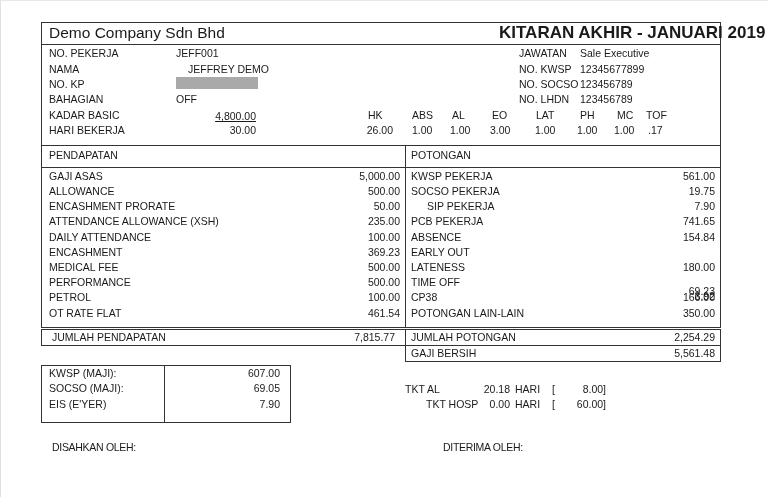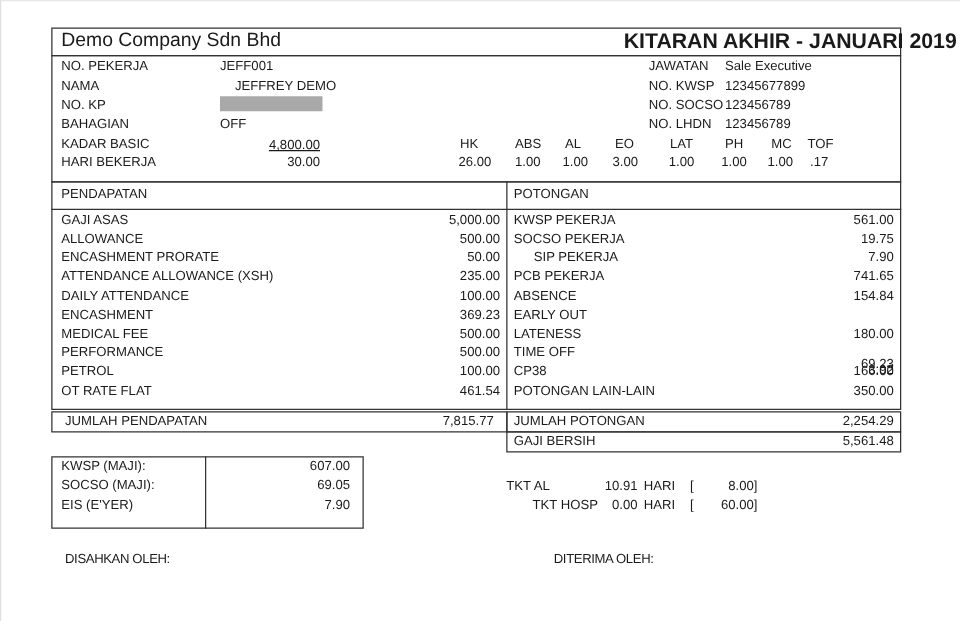--- a/index.html
+++ b/index.html
@@ -153,21 +153,21 @@
   <div class="row" style="left:49px; top:366px;">KWSP (MAJI):</div>
   <div class="row r" style="left:180px; top:366px; width:100px;">607.00</div>
   <div class="row" style="left:49px; top:381px;">SOCSO (MAJI):</div>
   <div class="row r" style="left:180px; top:381px; width:100px;">69.05</div>
   <div class="row" style="left:49px; top:397px;">EIS  (E'YER)</div>
   <div class="row r" style="left:180px; top:397px; width:100px;">7.90</div>
 </div>
 
 <div>
   <div class="row" style="left:405px; top:382px;">TKT  AL</div>
-  <div class="row r" style="left:470px; top:382px; width:40px;">10.91</div>
+  <div class="row r" style="left:470px; top:382px; width:40px;">20.18</div>
   <div class="row" style="left:515px; top:382px;">HARI</div>
   <div class="row" style="left:552px; top:382px;">[</div>
   <div class="row r" style="left:560px; top:382px; width:46px;">8.00]</div>
 
   <div class="row" style="left:405px; top:397px;margin-left:21px;">TKT  HOSP</div>
   <div class="row r" style="left:470px; top:397px; width:40px;">0.00</div>
   <div class="row" style="left:515px; top:397px;">HARI</div>
   <div class="row" style="left:552px; top:397px;">[</div>
   <div class="row r" style="left:560px; top:397px; width:46px;">60.00]</div>
 </div>

